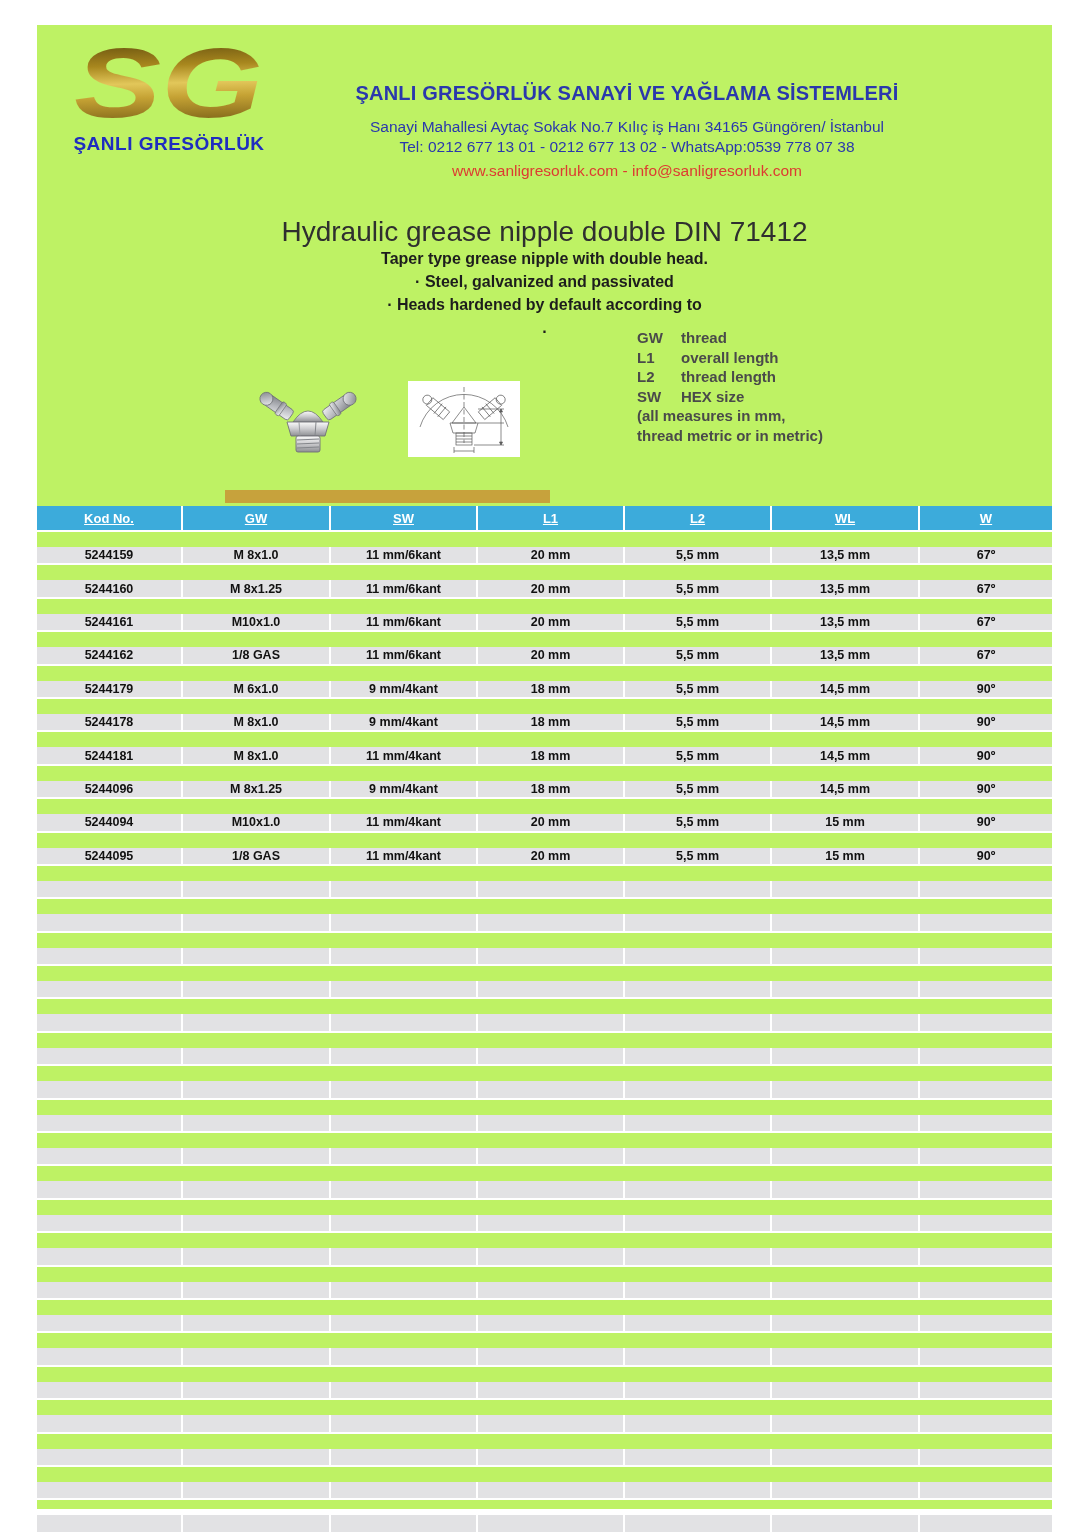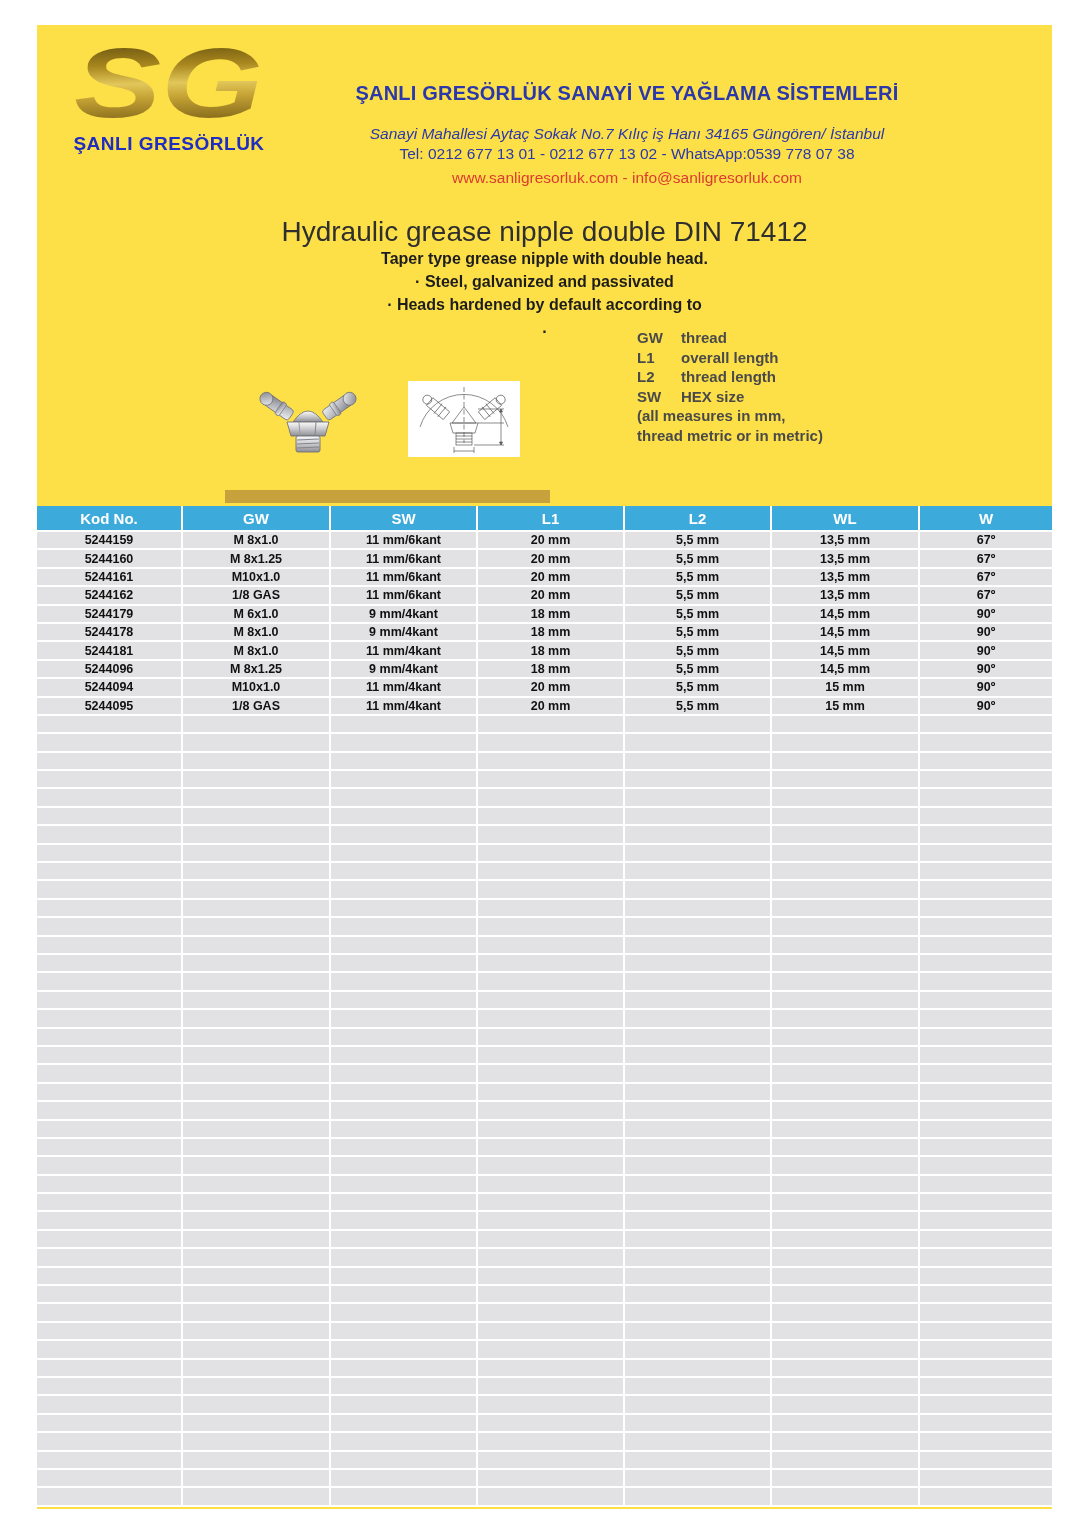--- a/index.html
+++ b/index.html
@@ -4,41 +4,41 @@
 <style>
   html,body { margin:0; padding:0; }
   body {
     width:1086px; height:1536px; position:relative;
     background:#ffffff;
     font-family:"Liberation Sans", sans-serif;
     overflow:hidden;
   }
   .content {
     position:absolute; left:37px; top:25px; width:1015px; height:1484px;
-    background:#fde047;
+    background:#bef264;
   }
 
   
   .logo { position:absolute; left:18px; top:10px; width:228px; text-align:center; }
   .logo-sg {
     display:inline-block;
     font-style:italic; font-weight:700; font-size:99px; line-height:96px;
     background:linear-gradient(178deg,#5e4a0e 4%,#a8871e 32%,#e2c75a 50%,#c5a234 64%,#6e5612 96%);
     -webkit-background-clip:text; background-clip:text; color:transparent;
     transform:scaleX(1.32); transform-origin:center;
     text-shadow:none;
   }
   .logo-name {
     margin-top:2px; font-weight:700; font-size:19px; color:#1f2dc0; letter-spacing:0.5px;
   }
 
   
   .company-header { position:absolute; left:250px; top:57px; width:680px; text-align:center; color:#2a38ac; }
   .ch1 { font-size:20px; font-weight:700; letter-spacing:0.2px; }
-  .ch2 { font-size:15.5px; margin-top:20px;font-style:italic; }
+  .ch2 { font-size:15.5px; margin-top:13px; }
   .ch3 { font-size:15.5px; margin-top:2px; }
   .ch4 { font-size:15.5px; margin-top:6px; color:#dd3b31; }
 
   
   .prod-title { position:absolute; left:0; top:191px; width:100%; text-align:center;
                 font-size:28px; color:#2f2f2f; }
   .prod-desc  { position:absolute; left:0; top:222px; width:100%; text-align:center;
                 font-weight:700; font-size:16px; color:#1d1d1d; line-height:23px; }
 
   
@@ -56,27 +56,28 @@
   .gold-bar { position:absolute; left:188px; top:465px; width:325px; height:13px; background:#c7a23c; }
 
   
   .table { position:absolute; left:0; top:481px; width:1015px; }
   .thead, .trow {
     display:grid;
     grid-template-columns:146px 148px 147px 147px 147px 148px auto;
   }
   .thead { height:26px; }
   .th {
-    background:#3cabdb; color:#ffffff; font-weight:700; font-size:15px;
+    background:#3cabdb; color:#ffffff; font-weight:700; font-size:13px;
     display:flex; align-items:center; justify-content:center;
     border-right:2px solid #ffffff; border-bottom:2px solid #ffffff;
     box-sizing:border-box;
+    text-decoration:underline;
   }
   .th:last-child { border-right:none; }
-  .trow { height:18.4px; }
+  .trow { height:18.4px;margin-top:15px; }
   .td {
     background:#e2e2e4; color:#111111; font-weight:700; font-size:12.5px;
     display:flex; align-items:center; justify-content:center;
     border-right:2px solid #ffffff; border-bottom:2px solid #ffffff;
     box-sizing:border-box; overflow:hidden; white-space:nowrap;
   }
   .td:last-child { border-right:none; }
 </style>
 </head>
 <body>

